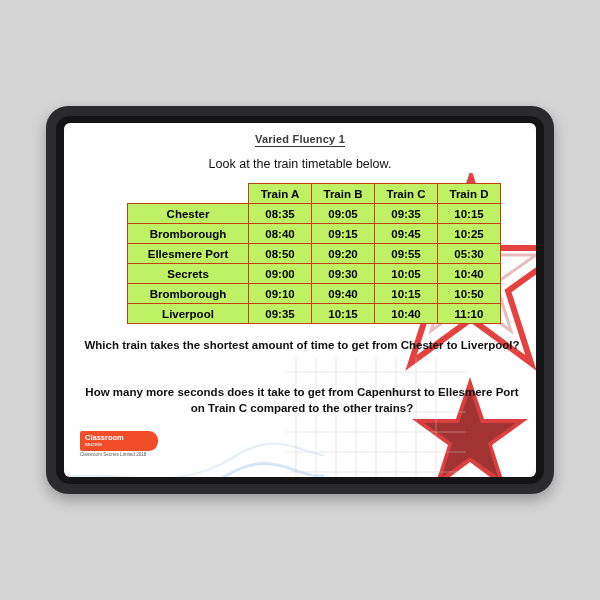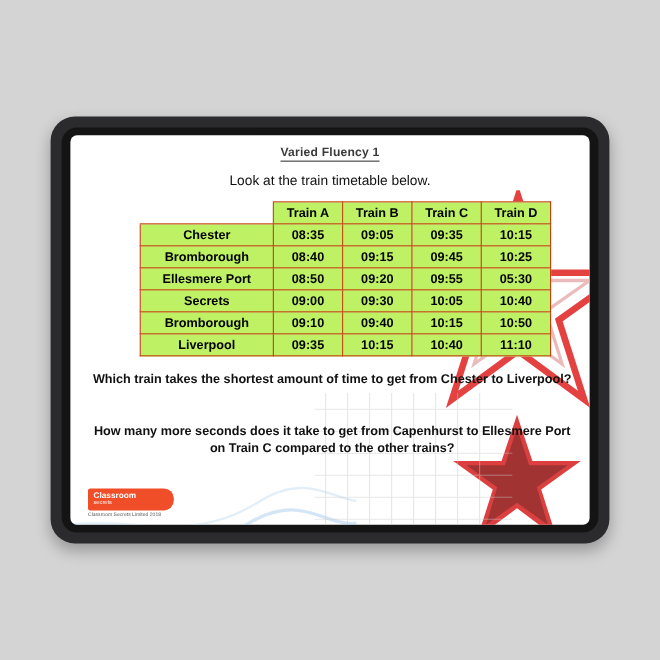--- a/index.html
+++ b/index.html
@@ -153,21 +153,21 @@
     line-height: 1.35;
     text-align: center;
   }
   #question-1 { top: 215px; }
   #question-2 { top: 262px; }
 
   
   #logo {
     position: absolute;
     left: 16px;
-    bottom: 7px;
+    bottom: 20px;
     width: 78px;
   }
   #logo-badge {
     background: #f04e28;
     color: #ffffff;
     font-size: 7.5px;
     font-weight: bold;
     line-height: 1.1;
     padding: 3px 4px 3px 5px;
     border-radius: 2px 9px 9px 2px;

